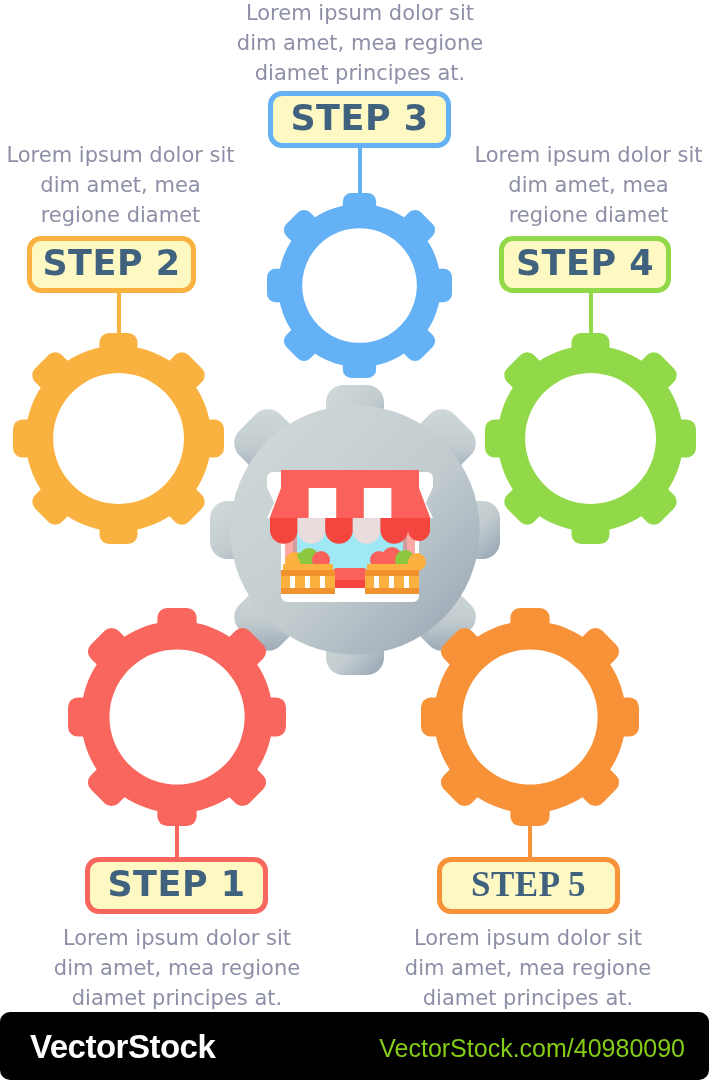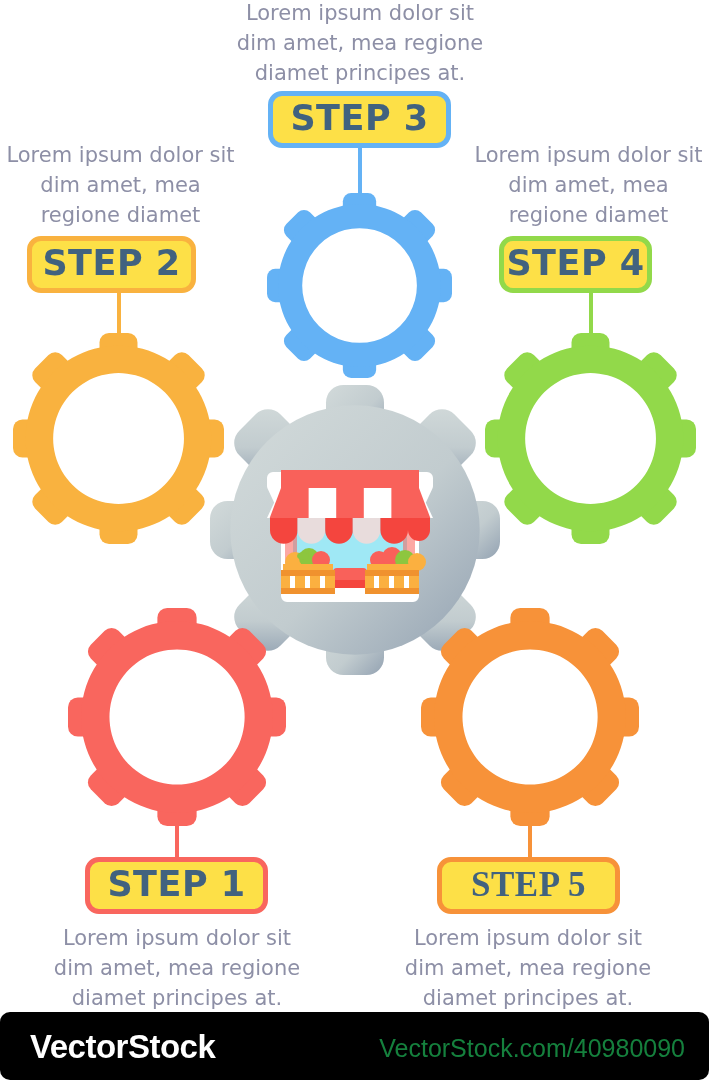--- a/index.html
+++ b/index.html
@@ -8,21 +8,21 @@
     background:#ffffff;
     font-family:"DejaVu Sans","Liberation Sans",sans-serif;
     position:relative;
   }
   .canvas{position:absolute;left:0;top:0;width:709px;height:1012px;background:#fff;overflow:hidden;}
 
   
   .pill{
     position:absolute;
     box-sizing:border-box;
-    background:#fde047;
+    background:#fef9c3;
     border:5px solid #000;
     border-radius:14px;
     display:flex;align-items:center;justify-content:center;
     color:#41627f;
     font-weight:bold;
     font-size:35px;
     letter-spacing:0.5px;
     line-height:1;
     font-family:"DejaVu Sans","Liberation Sans",sans-serif;
     z-index:6;
@@ -114,21 +114,21 @@
         <rect x="142" y="22" width="36" height="36" rx="9" transform="rotate(45 160 40)"></rect>
         <rect x="22" y="142" width="36" height="36" rx="9" transform="rotate(45 40 160)"></rect>
         <rect x="142" y="142" width="36" height="36" rx="9" transform="rotate(45 160 160)"></rect>
         <path d="M100 12 A88 88 0 1 1 99.9 12 Z M100 38 A62 62 0 1 0 100.1 38 Z" fill-rule="evenodd"></path>
       </g>
     </svg>
   </div>
 
   <div class="para" style="left: 466px; top: 140px; width: 245px; color: rgb(141, 143, 166);">Lorem ipsum dolor sit dim amet, mea regione diamet principes at.</div>
 
-  <div class="pill" style="left: 499px; top: 236px; width: 153px; height: 57px; border-color: rgb(146, 217, 74); color: rgb(65, 98, 127);">
+  <div class="pill" style="left: 499px; top: 236px; width: 172px; height: 57px; border-color: rgb(146, 217, 74); color: rgb(65, 98, 127);">
     <span>STEP 4</span>
   </div>
 
   <div class="conn" style="left: 589px; top: 290px; height: 56px; background: rgb(146, 217, 74);"></div>
 
   <div class="gear" style="left:485px;top:333px;width:211px;height:211px;">
     <svg width="211" height="211" viewBox="0 0 200 200">
       <g class="gfill4" fill="#92d94a">
         <rect x="82" y="0" width="36" height="36" rx="9"></rect>
         <rect x="82" y="164" width="36" height="36" rx="9"></rect>
@@ -282,14 +282,14 @@
   <div class="pill" style="left: 437px; top: 857px; width: 183px; height: 57px; border-color: rgb(247, 146, 57); color: rgb(65, 98, 127); font-family: Liberation Serif, serif;">
     <span>STEP 5</span>
   </div>
 
   <div class="para" style="left: 398px; top: 923px; width: 260px; color: rgb(141, 143, 166);">Lorem ipsum dolor sit dim amet, mea regione diamet principes at.</div>
 
 </div>
 
 <div class="footer" style="background: rgb(0, 0, 0); border-radius: 10px;">
   <div class="wm-logo" style="color: rgb(255, 255, 255);">VectorStock</div>
-  <div class="wm-url" style="color: #15803d;">VectorStock.com/40980090</div>
+  <div class="wm-url" style="color: #84cc16;">VectorStock.com/40980090</div>
 </div>
 
 </body></html>

